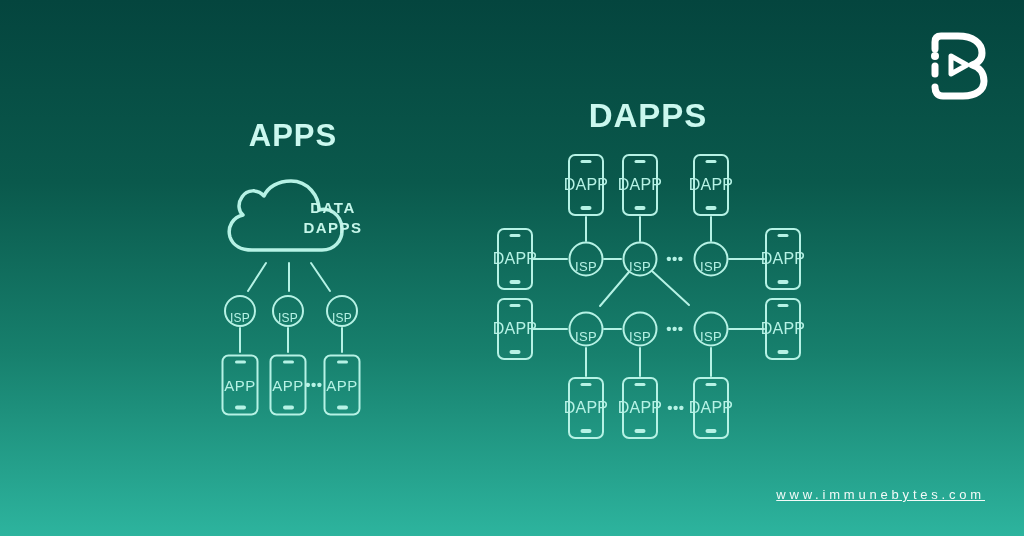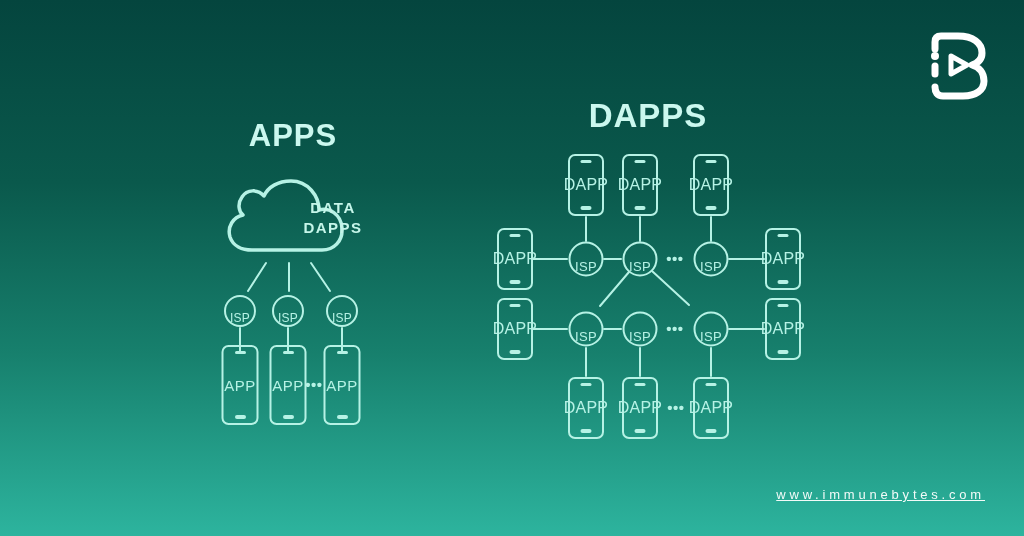--- a/index.html
+++ b/index.html
@@ -48,21 +48,21 @@
   .isp .isp-text{letter-spacing:0.3px;margin-top:13px;}
 
   .phone{
     position:absolute;
     transform:translate(-50%,-50%);
     border:2px solid #b6f2e5;
     border-radius:7px;
     display:flex;align-items:center;justify-content:center;
     box-sizing:border-box;
   }
-  .phone-app{width:37px;height:80px;}
+  .phone-app{width:37px;height:61px;}
   .phone-dapp{width:36px;height:62px;}
   .phone .speaker{
     position:absolute;top:4px;left:50%;transform:translateX(-50%);
     width:11px;height:2.5px;border-radius:2px;background:#b6f2e5;
   }
   .phone .home{
     position:absolute;bottom:4px;left:50%;transform:translateX(-50%);
     width:11px;height:4.5px;border-radius:3px;background:#b6f2e5;
   }
   .phone .label{color:#b6f2e5;white-space:nowrap;}

